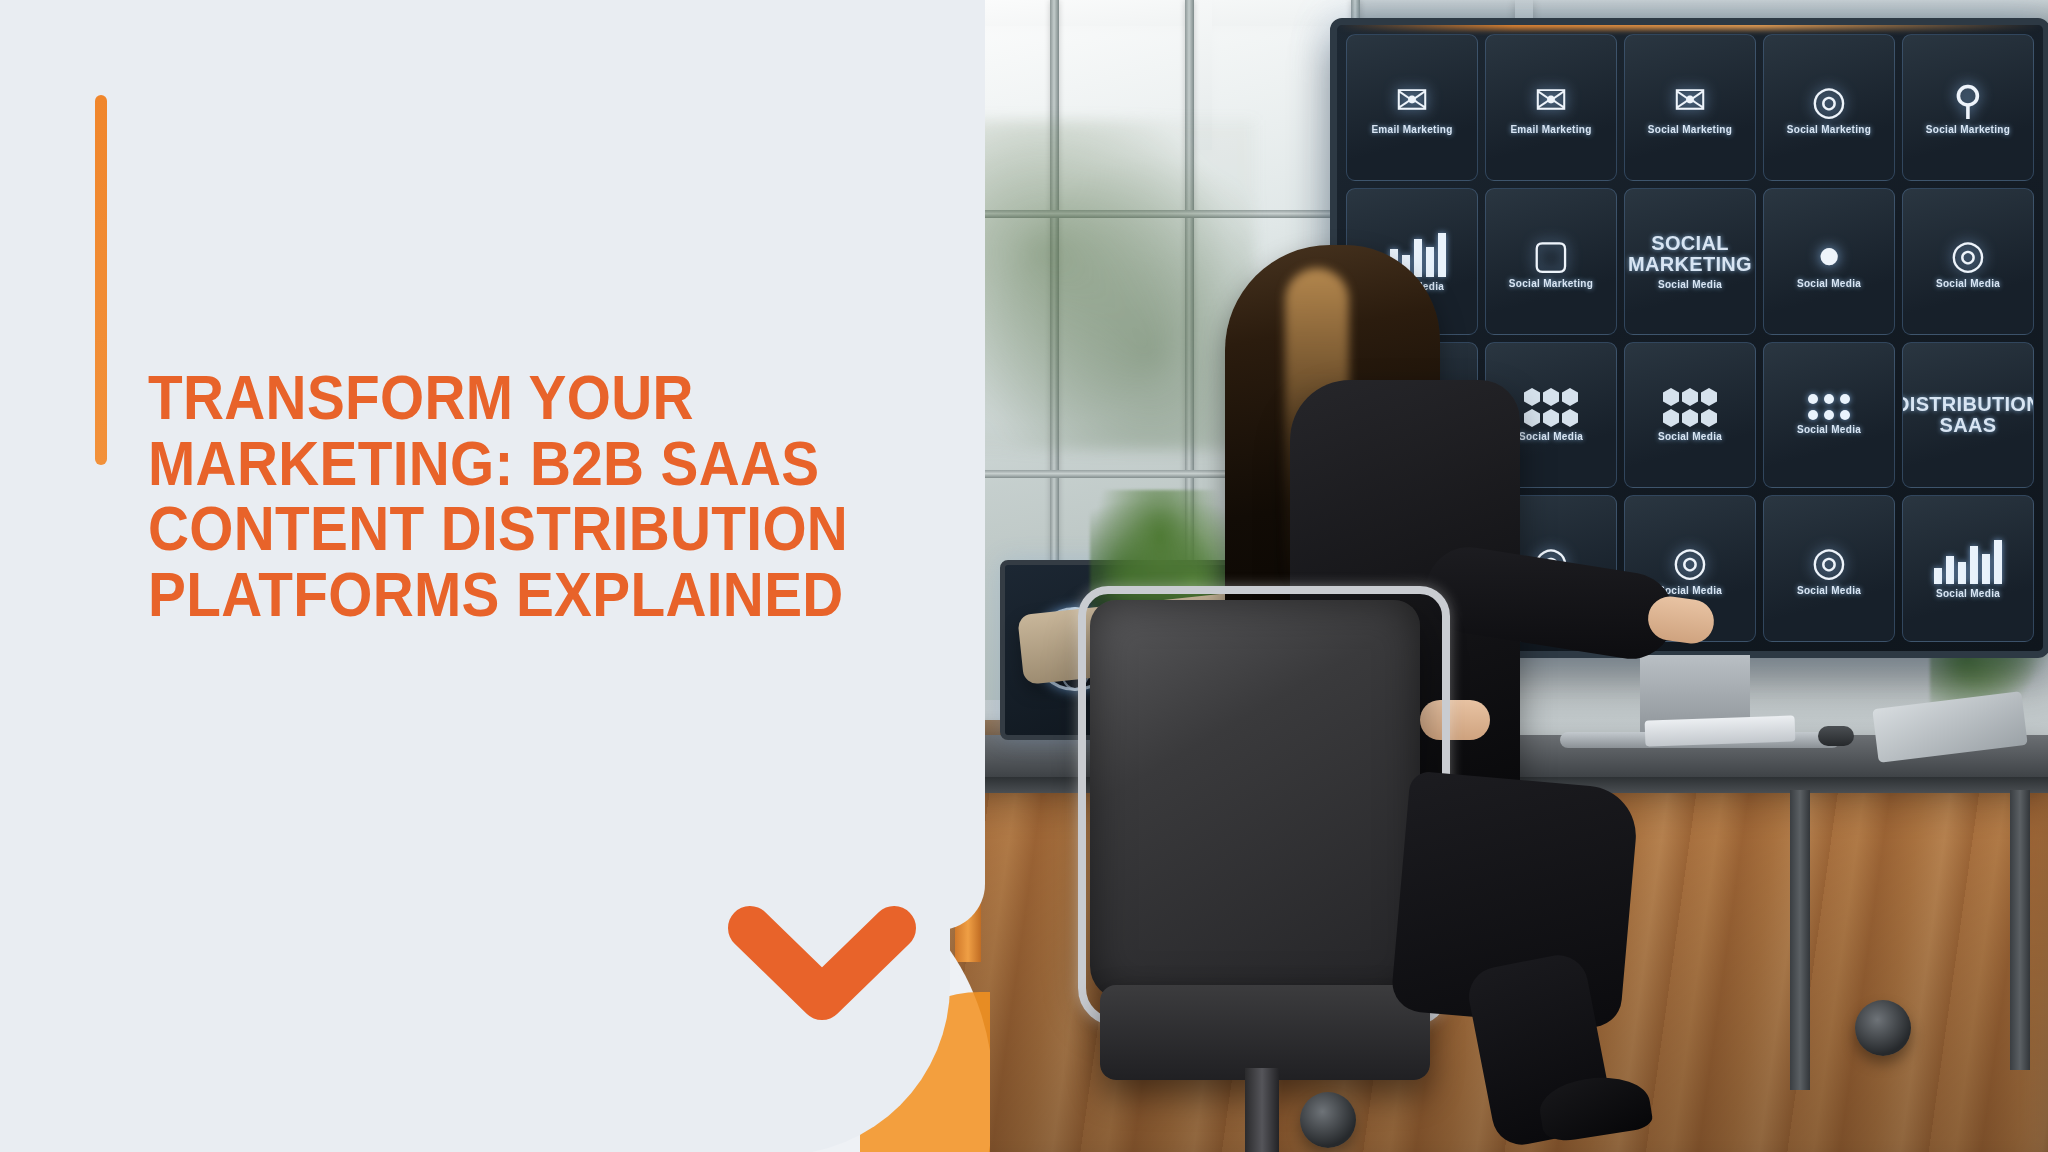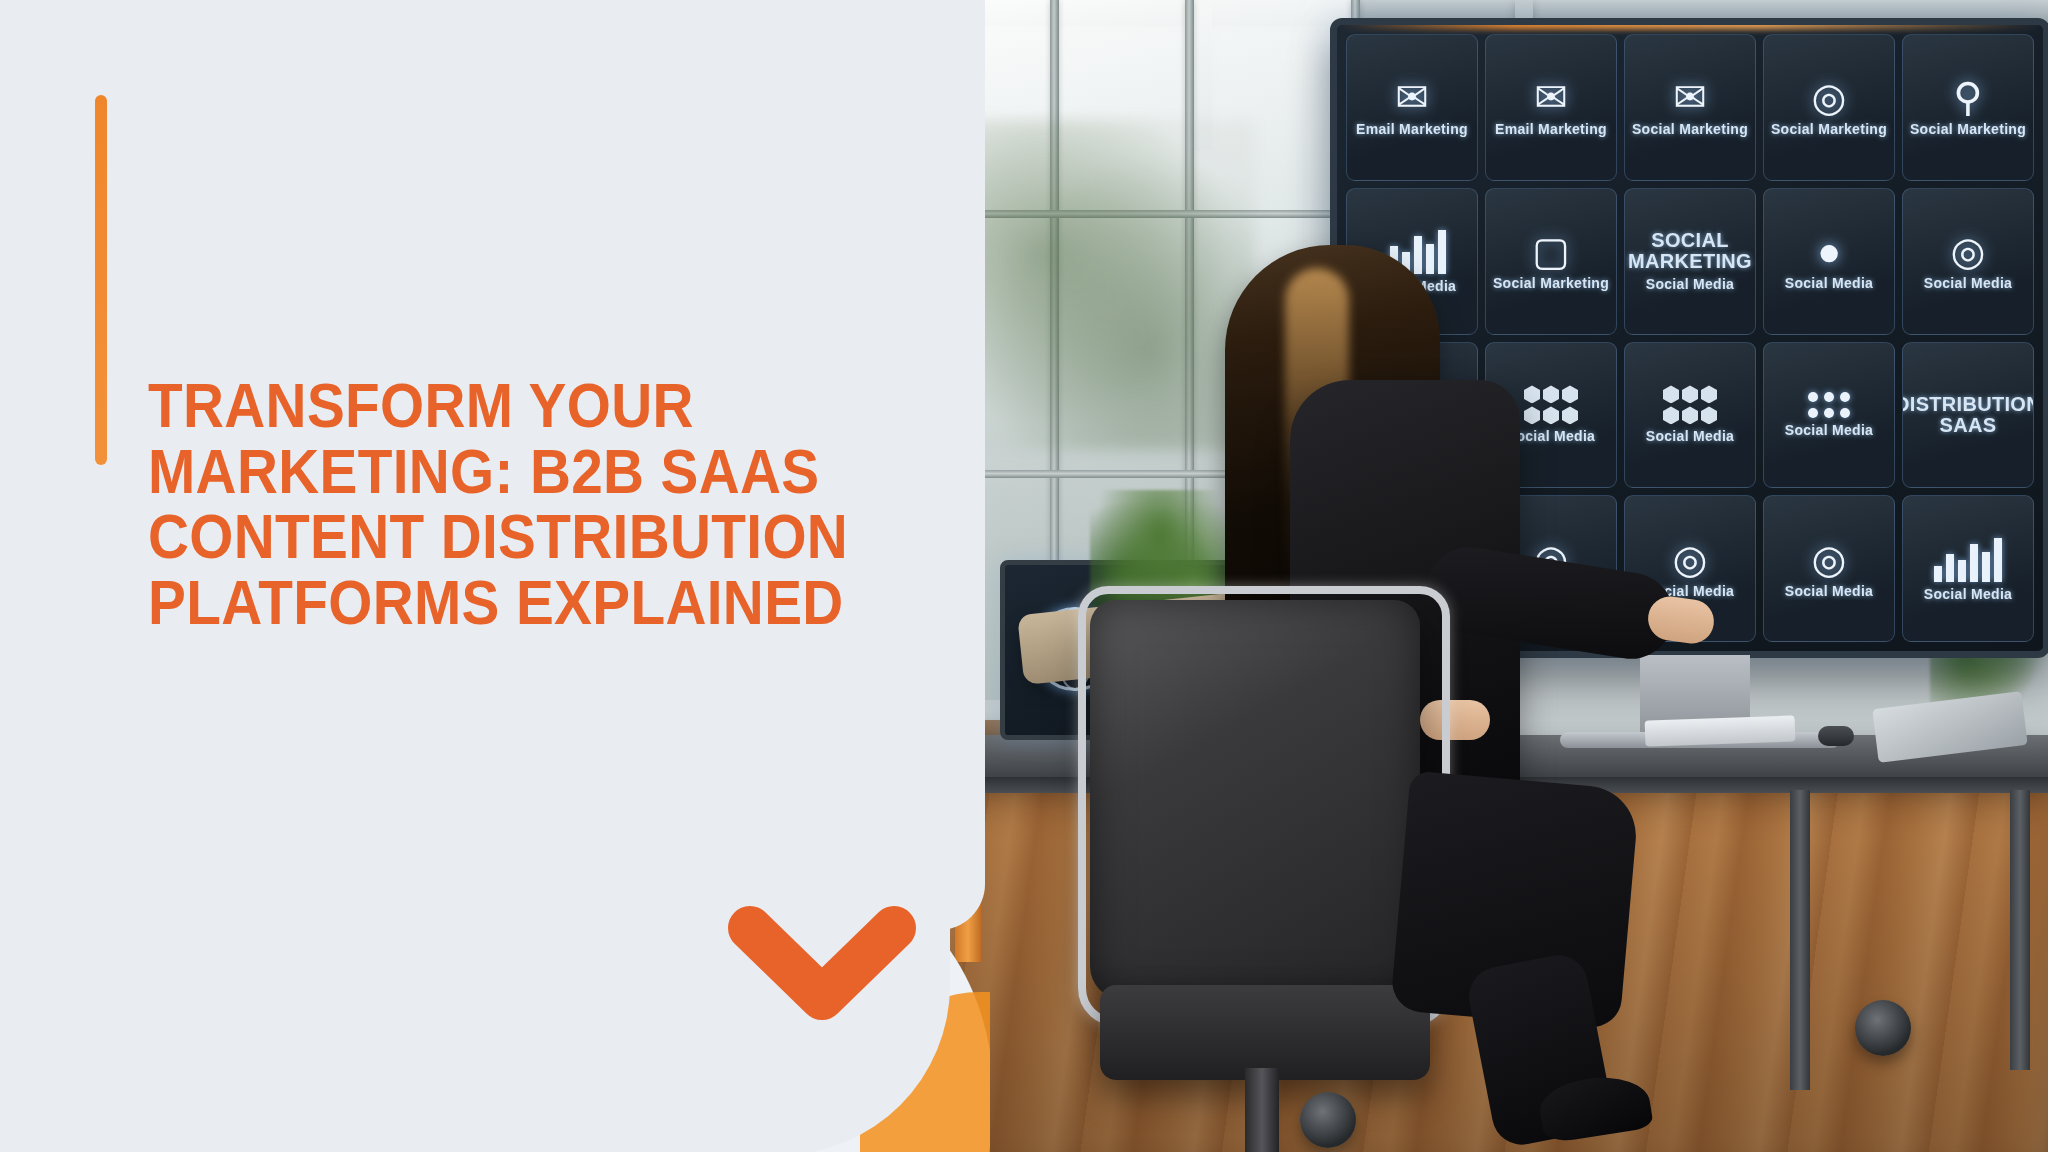--- a/index.html
+++ b/index.html
@@ -148,21 +148,21 @@
     gap: 4px;
     overflow: hidden;
   }
   .tile .glyph {
     color: #eef4fb;
     line-height: 1;
     filter: drop-shadow(0 0 7px rgba(150,200,255,.8));
     font-size: 40px;
   }
   .tile .cap {
-    font-size: 14px;
+    font-size: 10px;
     letter-spacing: .3px;
     color: #d8e5f3;
     text-align: center;
     padding: 0 4px;
     filter: blur(.55px);
     text-shadow: 0 0 5px rgba(160,210,255,.75);
     font-weight: bold;
   }
   .tile .cap.big {
     font-size: 20px;
@@ -458,21 +458,21 @@
     font-size: 38px;
     letter-spacing: -.5px;
     transform: scaleX(.82);
     transform-origin: left center;
   }
   .logo-words .l2 { font-size: 30px; letter-spacing: -.2px; }
 
   
   .headline {
     position: absolute;
-    left: 148px; top: 352px;
+    left: 148px; top: 344px;
     width: 560px;
     z-index: 8;
   }
   .headline .ln {
     display: block;
     font-family: "Liberation Sans Narrow", "Liberation Sans", sans-serif;
     font-weight: bold;
     font-size: 63px;
     line-height: 1.04;
     letter-spacing: .4px;

